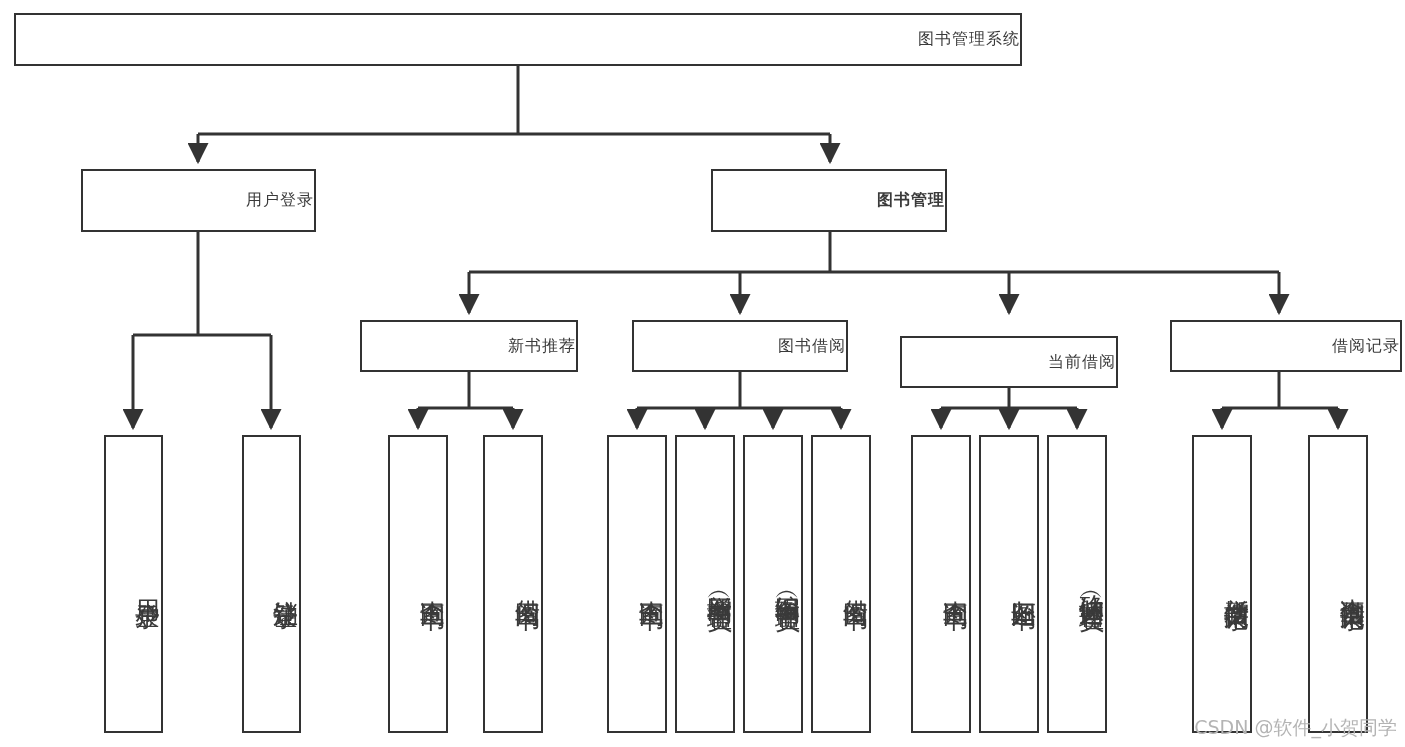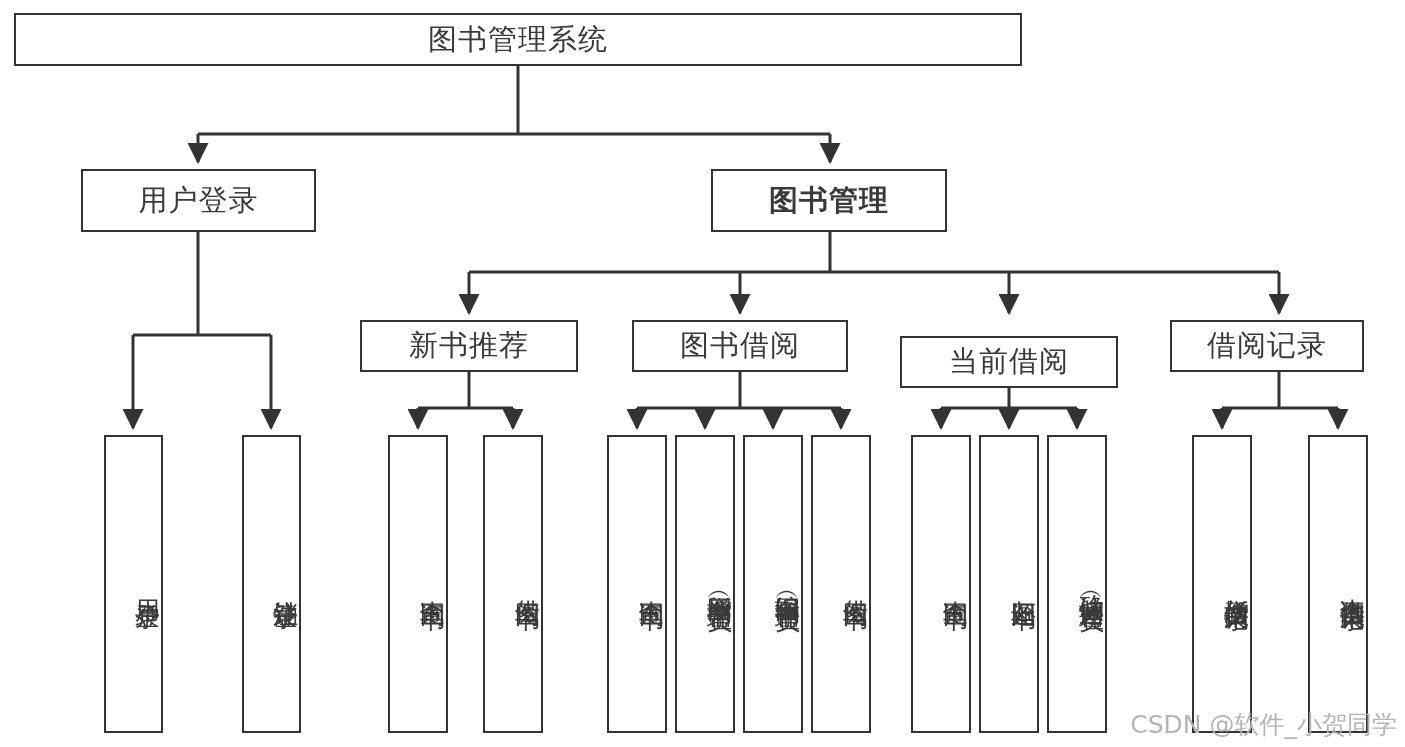--- a/index.html
+++ b/index.html
@@ -29,22 +29,23 @@
     box-sizing: border-box;
     border: 2px solid #333333;
     background: #ffffff;
     color: #3a3a3a;
     display: flex;
     align-items: center;
     justify-content: center;
     text-align: center;
   }
   .node.h {
-    font-size: 29px;
+    font-size: 16px;
     letter-spacing: 1px;
+    justify-content: flex-end;
   }
   .node.v {
     writing-mode: vertical-rl;
     text-orientation: upright;
     font-size: 25px;
     line-height: 1.08;
     letter-spacing: 2px;
     padding-top: 6px;
     padding-bottom: 6px;
     align-items: flex-start;
@@ -53,21 +54,21 @@
   .node.v.top-align {
     align-items: flex-start;
   }
   .node .label {
     display: block;
   }
   #watermark {
     position: absolute;
     right: 8px;
     bottom: 6px;
-    font-size: 25px;
+    font-size: 19px;
     color: #b4b4b4;
     white-space: nowrap;
     pointer-events: none;
   }
 </style>
 </head>
 <body>
 
 <div id="canvas">
 
@@ -134,21 +135,21 @@
 
   <div class="node h" style="left:632px; top:320px; width:216px; height:52px;">
     <span class="label">图书借阅</span>
   </div>
   <div class="node h" style="left:360px; top:320px; width:218px; height:52px;">
     <span class="label">新书推荐</span>
   </div>
   <div class="node h" style="left:900px; top:336px; width:218px; height:52px;">
     <span class="label">当前借阅</span>
   </div>
-  <div class="node h" style="left:1170px; top:320px; width:194px; height:52px;">
+  <div class="node h" style="left:1170px; top:320px; width:232px; height:52px;">
     <span class="label">借阅记录</span>
   </div>
 
   <div class="node v" style="left:104px; top:435px; width:59px; height:298px;">
     <span class="label">用户登录</span>
   </div>
   <div class="node v" style="left:242px; top:435px; width:59px; height:298px;">
     <span class="label">注销登录</span>
   </div>
 

